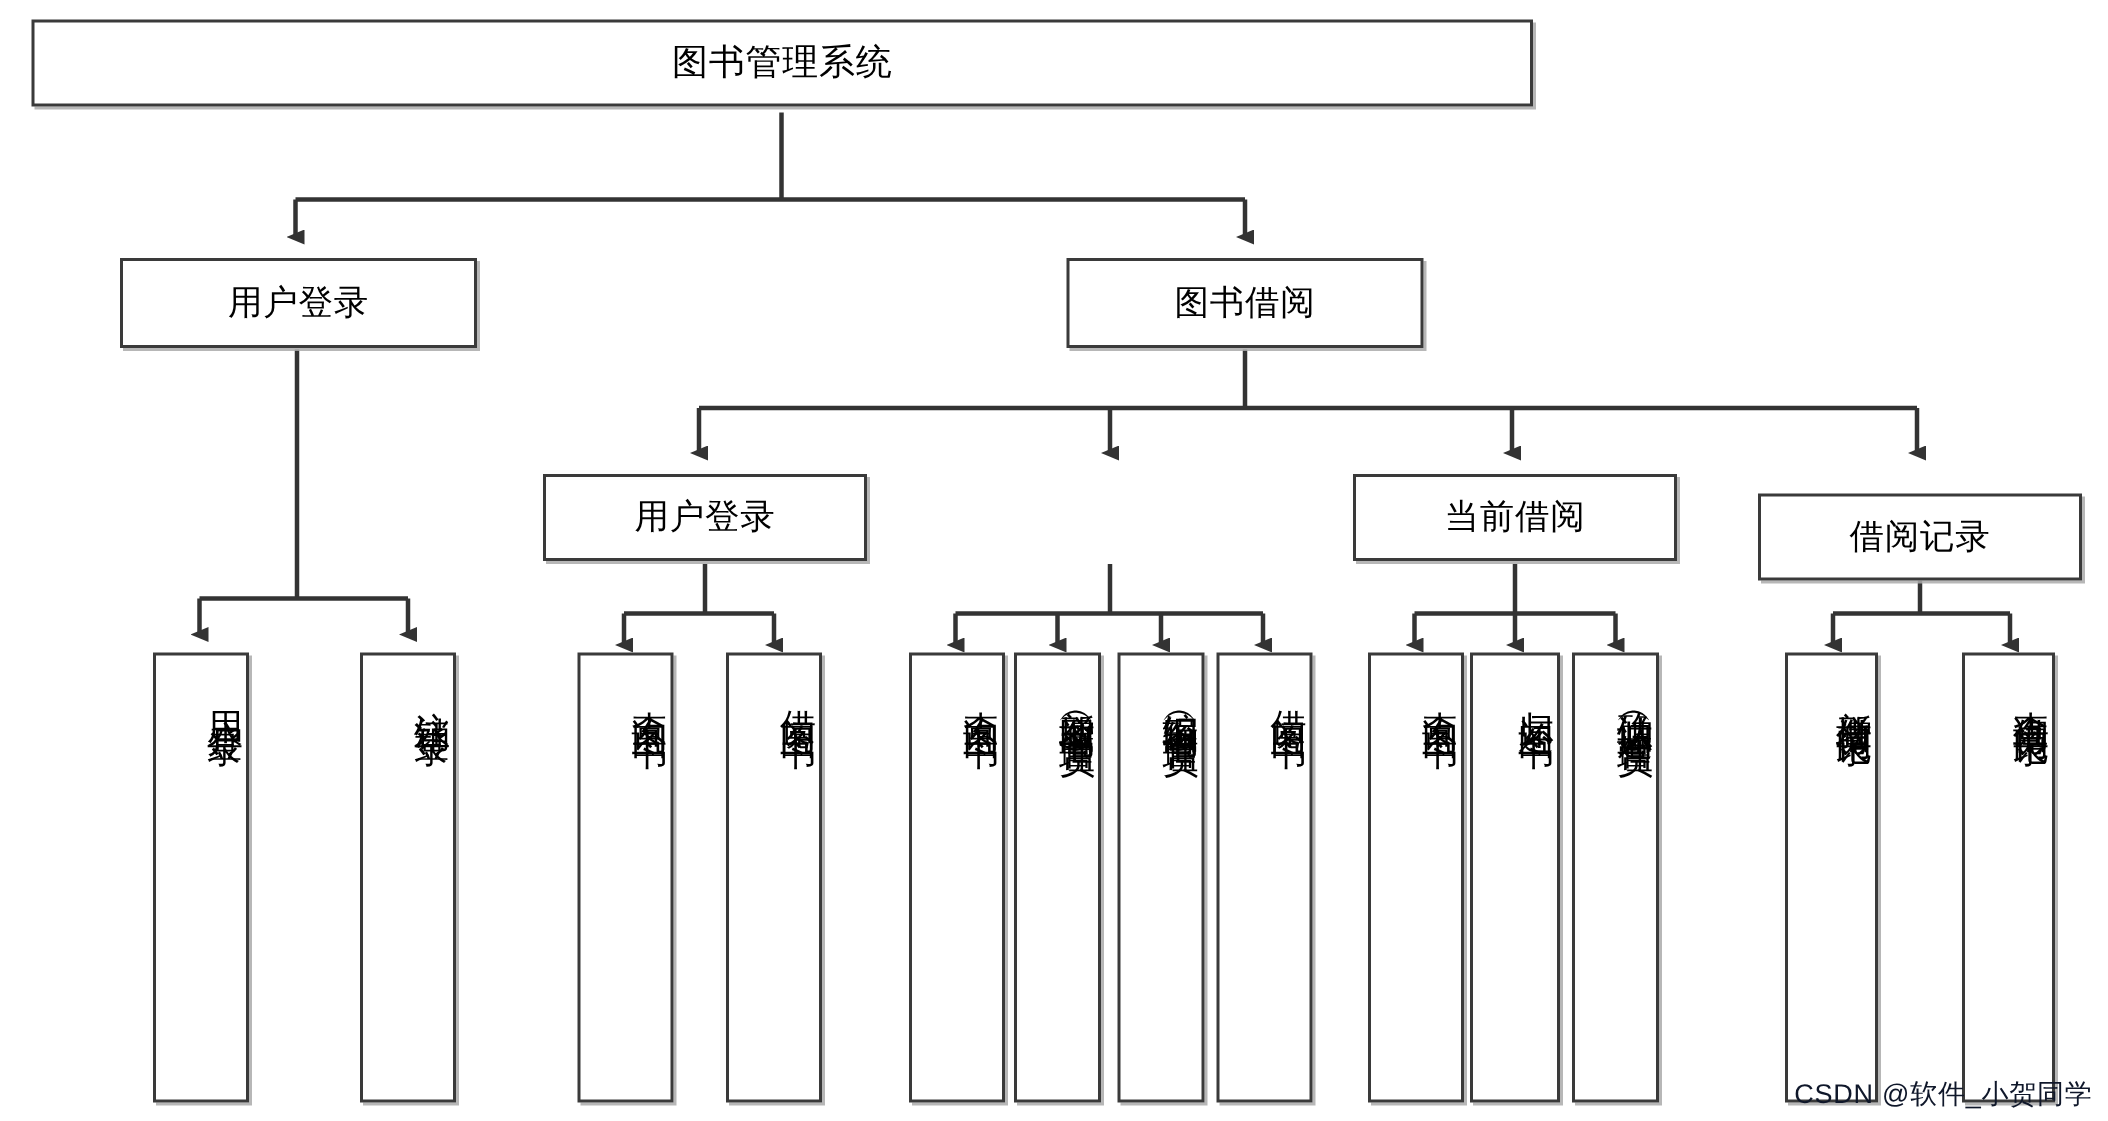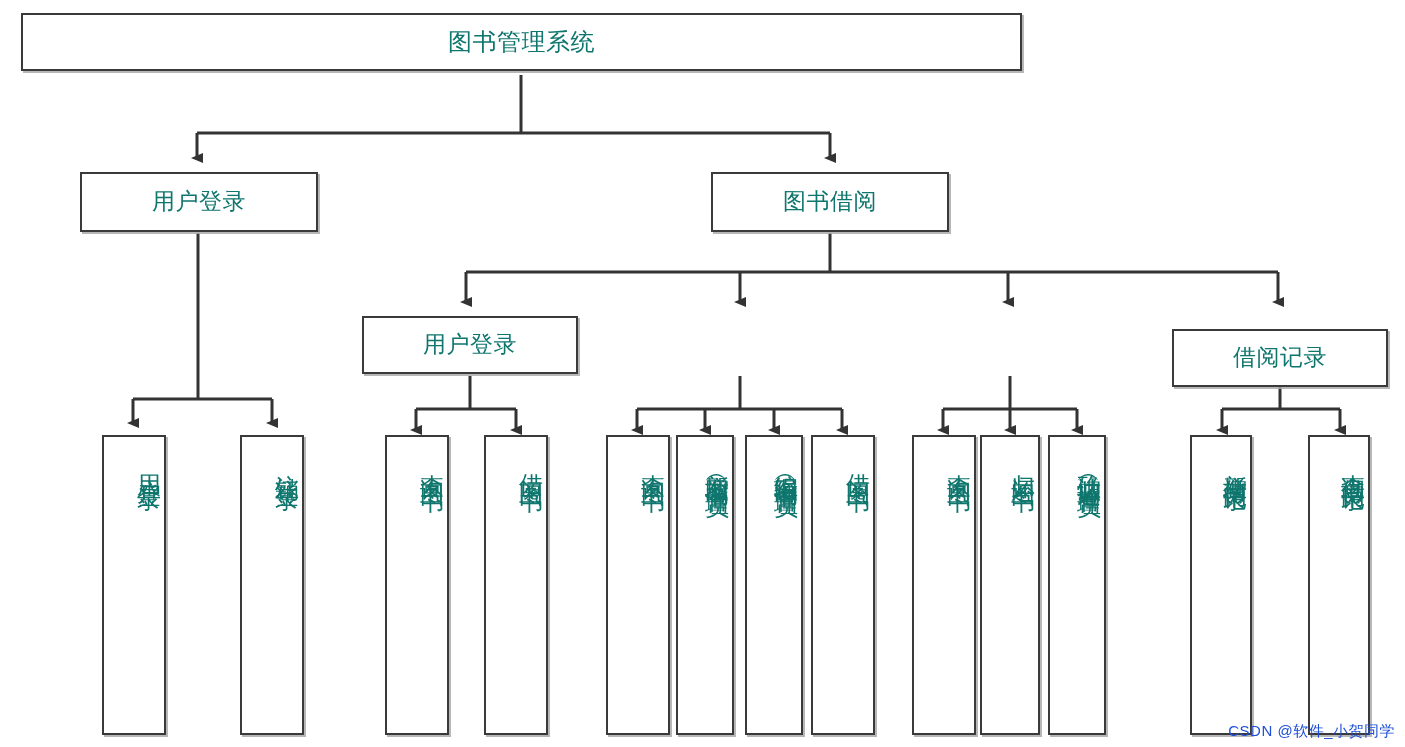--- a/index.html
+++ b/index.html
@@ -26,21 +26,21 @@
     pointer-events: none;
   }
   .node {
     position: absolute;
     box-sizing: border-box;
     background: #ffffff;
     border: 2.5px solid #3a3a3a;
     display: flex;
     align-items: center;
     justify-content: center;
-    color: #0f766e;
+    color: #000000;
     box-shadow: 2px 2px 0 0 rgba(170,170,170,0.85);
   }
   .node .label {
     text-align: center;
     line-height: 1.28;
     letter-spacing: 0.5px;
   }
   .node.horiz .label {
     font-size: 23px;
   }
@@ -60,22 +60,22 @@
     display: block;
     text-align: left;
   }
   .node.vert.tall .label {
     letter-spacing: 3px;
   }
   #watermark {
     position: absolute;
     right: 10px;
     bottom: 6px;
-    font-size: 15px;
-    color: #1d4ed8;
+    font-size: 18px;
+    color: #0f172a;
     white-space: nowrap;
     letter-spacing: 0.5px;
   }
 </style>
 </head>
 <body>
 
 <div id="canvas">
 
   <svg id="edges" viewBox="0 0 1405 747">
@@ -138,20 +138,23 @@
 
   <div class="node horiz" style="left:711px; top:172px; width:238px; height:60px;">
     <span class="label">图书借阅</span>
   </div>
 
   <div class="node horiz" style="left:362px; top:316px; width:216px; height:58px;">
     <span class="label">用户登录</span>
   </div>
 
 
+  <div class="node horiz" style="left:902px; top:316px; width:216px; height:58px;">
+    <span class="label">当前借阅</span>
+  </div>
 
   <div class="node horiz" style="left:1172px; top:316px; width:216px; height:58px;margin-top:13px;">
     <span class="label">借阅记录</span>
   </div>
 
   <div class="node vert" style="left:102px; top:435px; width:64px; height:300px;">
     <span class="label">用户登录</span>
   </div>
 
   <div class="node vert" style="left:240px; top:435px; width:64px; height:300px;">

